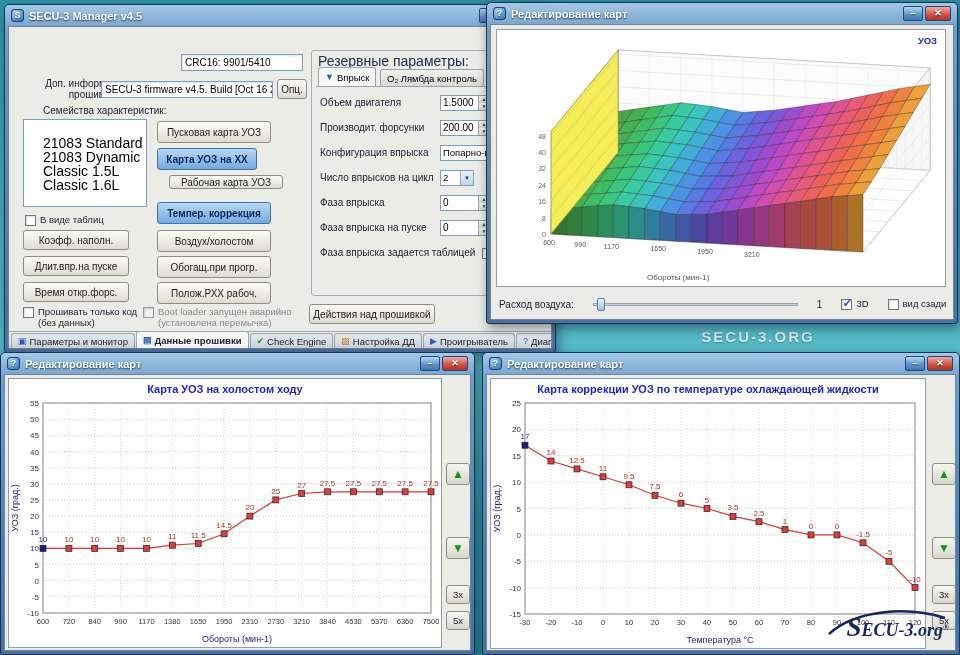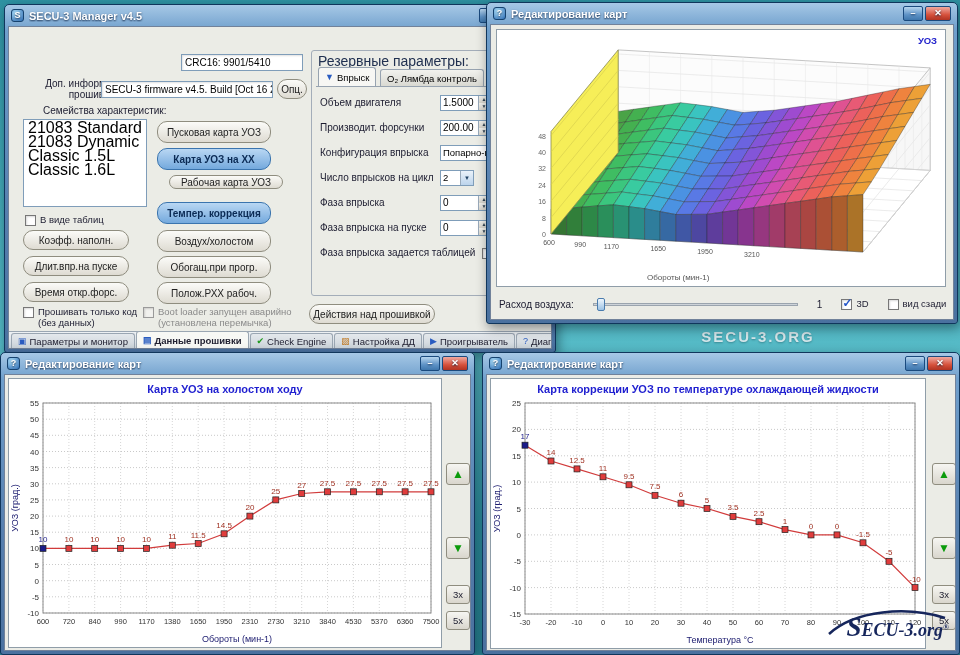--- a/index.html
+++ b/index.html
@@ -31,24 +31,24 @@
     background:linear-gradient(#fdfdfd,#e1e6ea); border-bottom:1px solid #b5bcc4; font-size:10.5px; color:#1c1c28; }
   .menu-item { padding:1px 7px; white-space:nowrap; cursor:pointer; }
   .main-form { position:absolute; left:0; right:0; top:19px; bottom:17px; }
 
   .field { position:absolute; height:17px; background:#fff; border:1px solid #7f9db9;
     box-shadow:inset 1px 1px 2px rgba(0,0,0,.12); font-size:10px; line-height:15px; padding:0 3px;
     overflow:hidden; white-space:nowrap; }
   .lbl { position:absolute; font-size:10px; color:#1c1c30; white-space:nowrap;margin-left:20px; }
   .lbl.two { white-space:normal; line-height:11px; }
   .btn { position:absolute; font-family:"Liberation Sans",sans-serif; font-size:10px;
-    background:linear-gradient(#fbfbf8,#dedbd2); border:1px solid #8f8d7f; border-radius:10px;
+    background:linear-gradient(#fbfbf8,#dedbd2); border:1px solid #8f8d7f; border-radius:3px;
     color:#222; cursor:pointer; white-space:nowrap; }
   .btn.active { background:linear-gradient(#b9d7f3,#74a9dd); border-color:#3a74ae; color:#0b2b55; font-weight:bold; }
-  .listbox { position:absolute; background:#fff; border:1px solid #7f9db9; font-size:16px; padding:1px; overflow:hidden; }
+  .listbox { position:absolute; background:#fff; border:1px solid #7f9db9; font-size:14px; padding:16px; overflow:hidden; }
   .listbox .li { padding:0 3px; line-height:14px; white-space:nowrap; cursor:default; }
 
   .check { position:absolute; display:flex; gap:4px; font-size:9.5px; color:#1c1c30; cursor:pointer; align-items:flex-start; }
   .check.disabled { color:#8a8a8a; }
   .cb { width:11px; height:11px; background:#fff; border:1px solid #777; display:inline-block;
     box-shadow:inset 1px 1px 2px rgba(0,0,0,.15); position:relative; flex:none; margin-top:1px; }
   .check.disabled .cb { background:#f1f1ee; border-color:#9a9a9a; }
   .cb i { position:absolute; left:0; top:-4px; font-style:normal; color:#2456c8; font-size:12px; font-weight:bold; }
 
   .groupbox { position:absolute; border:1px solid #a3adb9; border-radius:3px; }
@@ -146,21 +146,21 @@
           <div class="li">21083 Dynamic</div>
           <div class="li">Classic 1.5L</div>
           <div class="li">Classic 1.6L</div>
         </div>
         <label class="check" style="left:16px;top:168px">
           <span class="cb"></span>
           <span>В виде таблиц</span>
         </label>
 
         <button class="btn" style="left:148px;top:75px;width:114px;height:22px">Пусковая карта УОЗ</button>
-        <button class="btn active" style="left:148px;top:102px;width:114px;height:22px">Карта УОЗ на ХХ</button>
+        <button class="btn active" style="left:148px;top:102px;width:100px;height:22px">Карта УОЗ на ХХ</button>
         <button class="btn" style="left:160px;top:129px;width:114px;height:14px">Рабочая карта УОЗ</button>
         <button class="btn active" style="left:148px;top:156px;width:114px;height:22px">Темпер. коррекция</button>
         <button class="btn" style="left:148px;top:184px;width:114px;height:22px">Воздух/холостом</button>
         <button class="btn" style="left:148px;top:210px;width:114px;height:22px">Обогащ.при прогр.</button>
         <button class="btn" style="left:148px;top:236px;width:114px;height:22px">Полож.РХХ рабоч.</button>
 
         <button class="btn" style="left:14px;top:184px;width:106px;height:20px">Коэфф. наполн.</button>
         <button class="btn" style="left:14px;top:210px;width:106px;height:20px">Длит.впр.на пуске</button>
         <button class="btn" style="left:14px;top:236px;width:106px;height:20px">Время откр.форс.</button>
 

